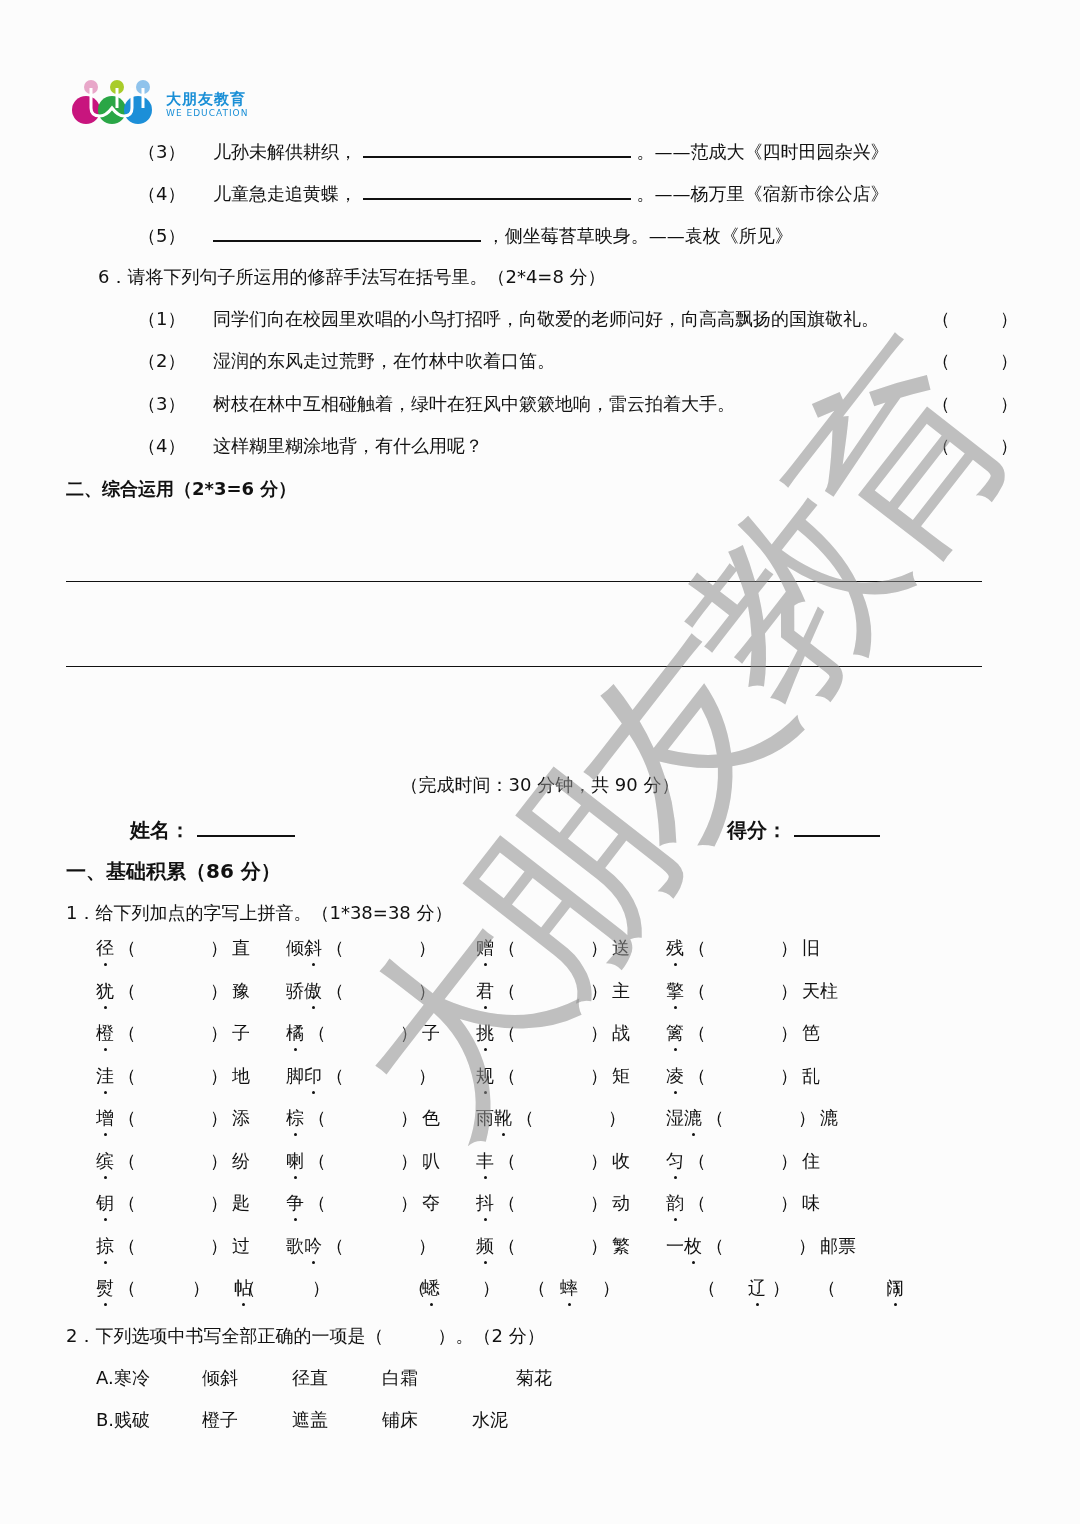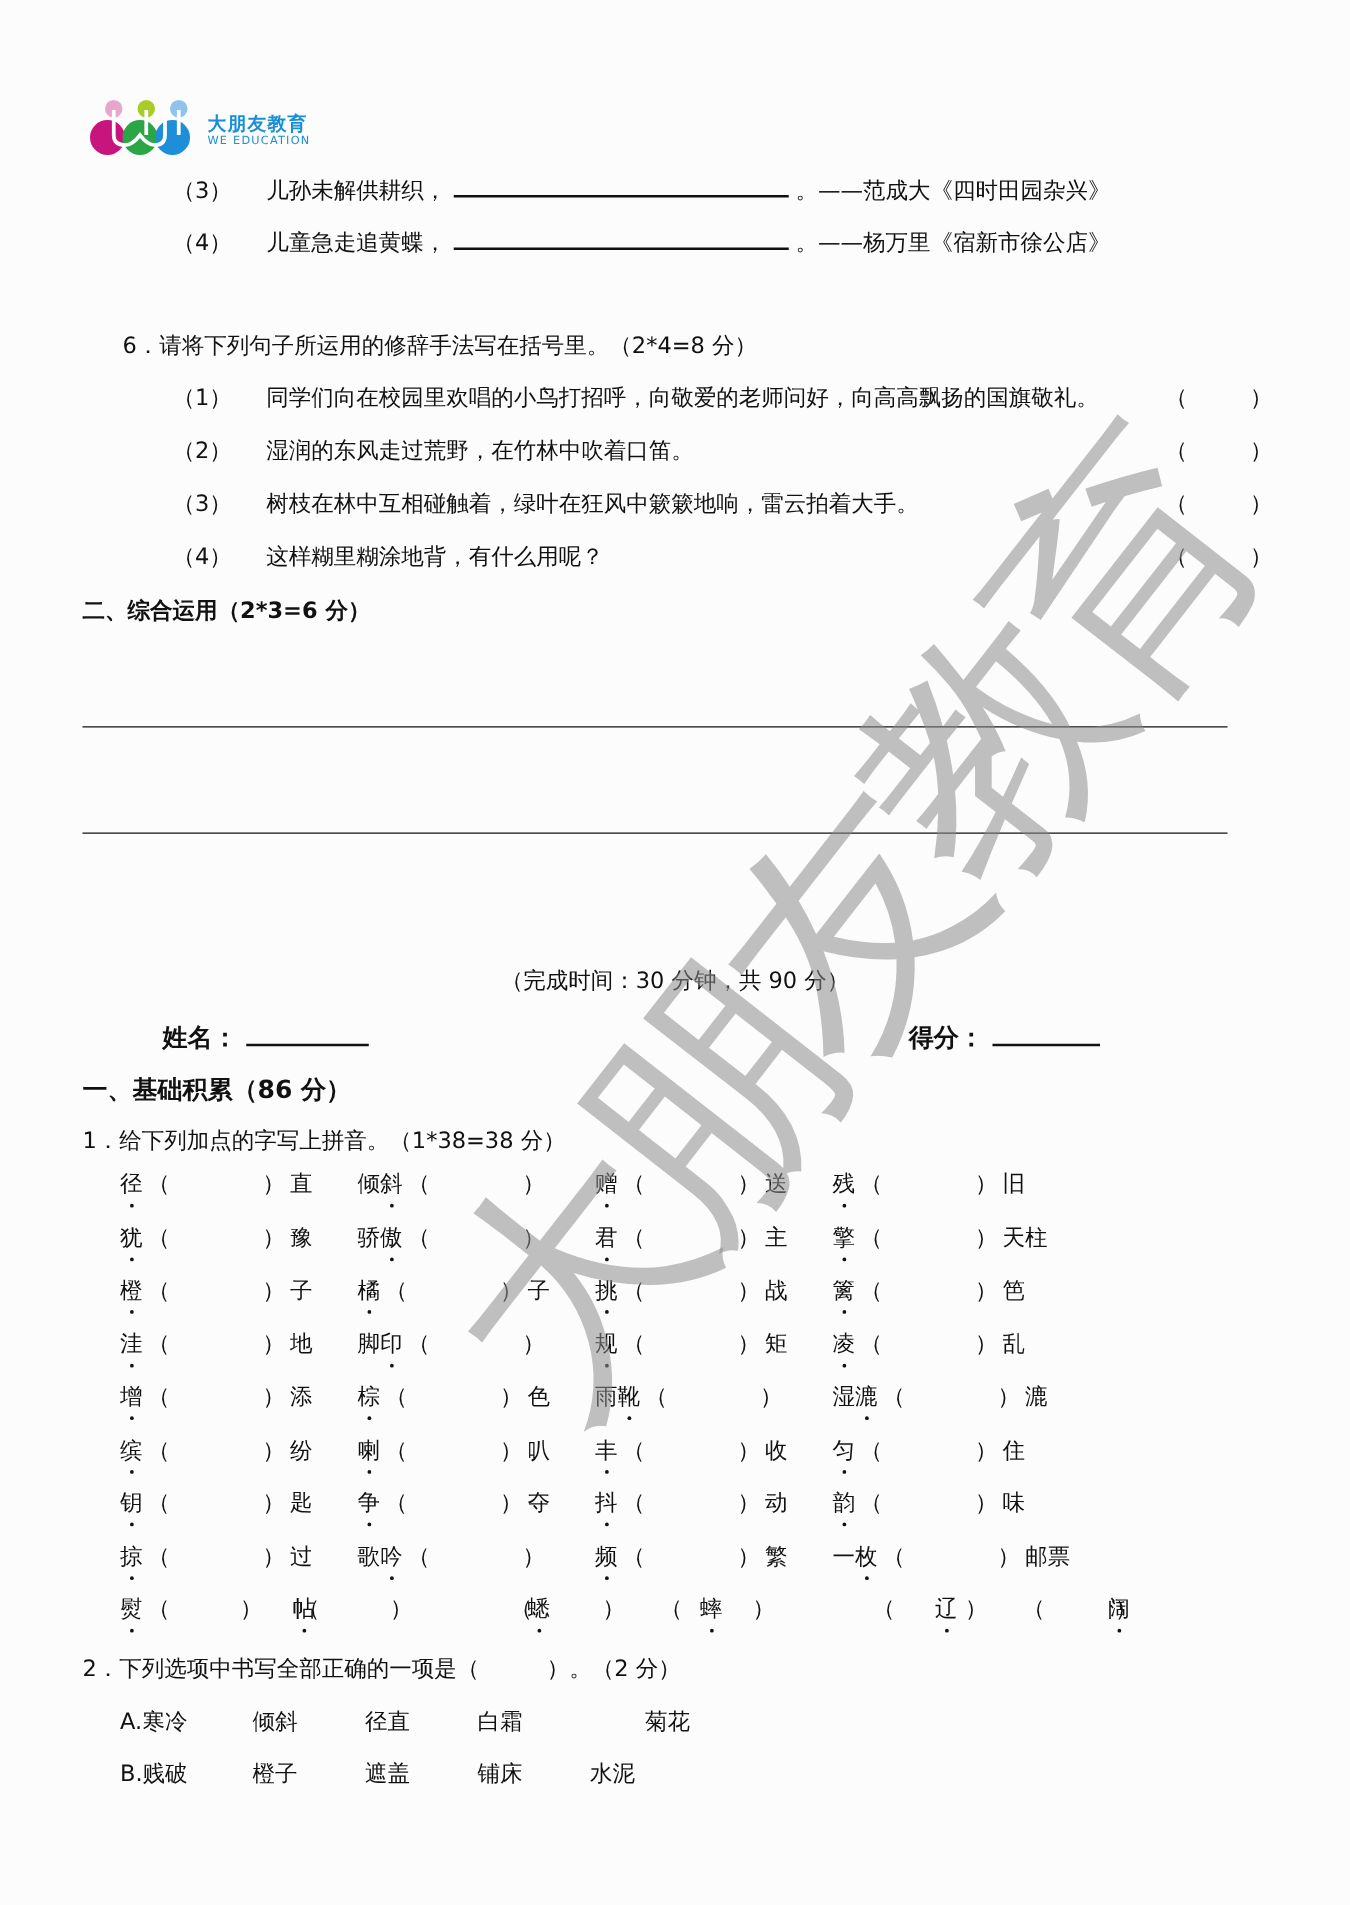--- a/index.html
+++ b/index.html
@@ -67,20 +67,26 @@
     <span>儿孙未解供耕织，</span>
     <span class="blank" style="width:268px"></span>
     <span>。——范成大《四时田园杂兴》</span>
   </div>
   <div class="abs txt" style="left:138px;top:180px;">
     <span>（4）</span>
     <span style="display:inline-block;width:16px"></span>
     <span>儿童急走追黄蝶，</span>
     <span class="blank" style="width:268px"></span>
     <span>。——杨万里《宿新市徐公店》</span>
+  </div>
+  <div class="abs txt" style="left:138px;top:222px;">
+    <span>（5）</span>
+    <span style="display:inline-block;width:16px"></span>
+    <span class="blank" style="width:268px"></span>
+    <span>，侧坐莓苔草映身。——袁枚《所见》</span>
   </div>
 
   <div class="abs txt" style="left:98px;top:265px;">6．请将下列句子所运用的修辞手法写在括号里。（2*4=8 分）</div>
 
   <div class="abs txt" style="left:138px;top:307px;">
     <span>（1）</span>
     <span style="display:inline-block;width:16px"></span>
     <span>同学们向在校园里欢唱的小鸟打招呼，向敬爱的老师问好，向高高飘扬的国旗敬礼。</span>
   </div>
   <div class="abs txt" style="left:138px;top:349px;text-align:right;">

